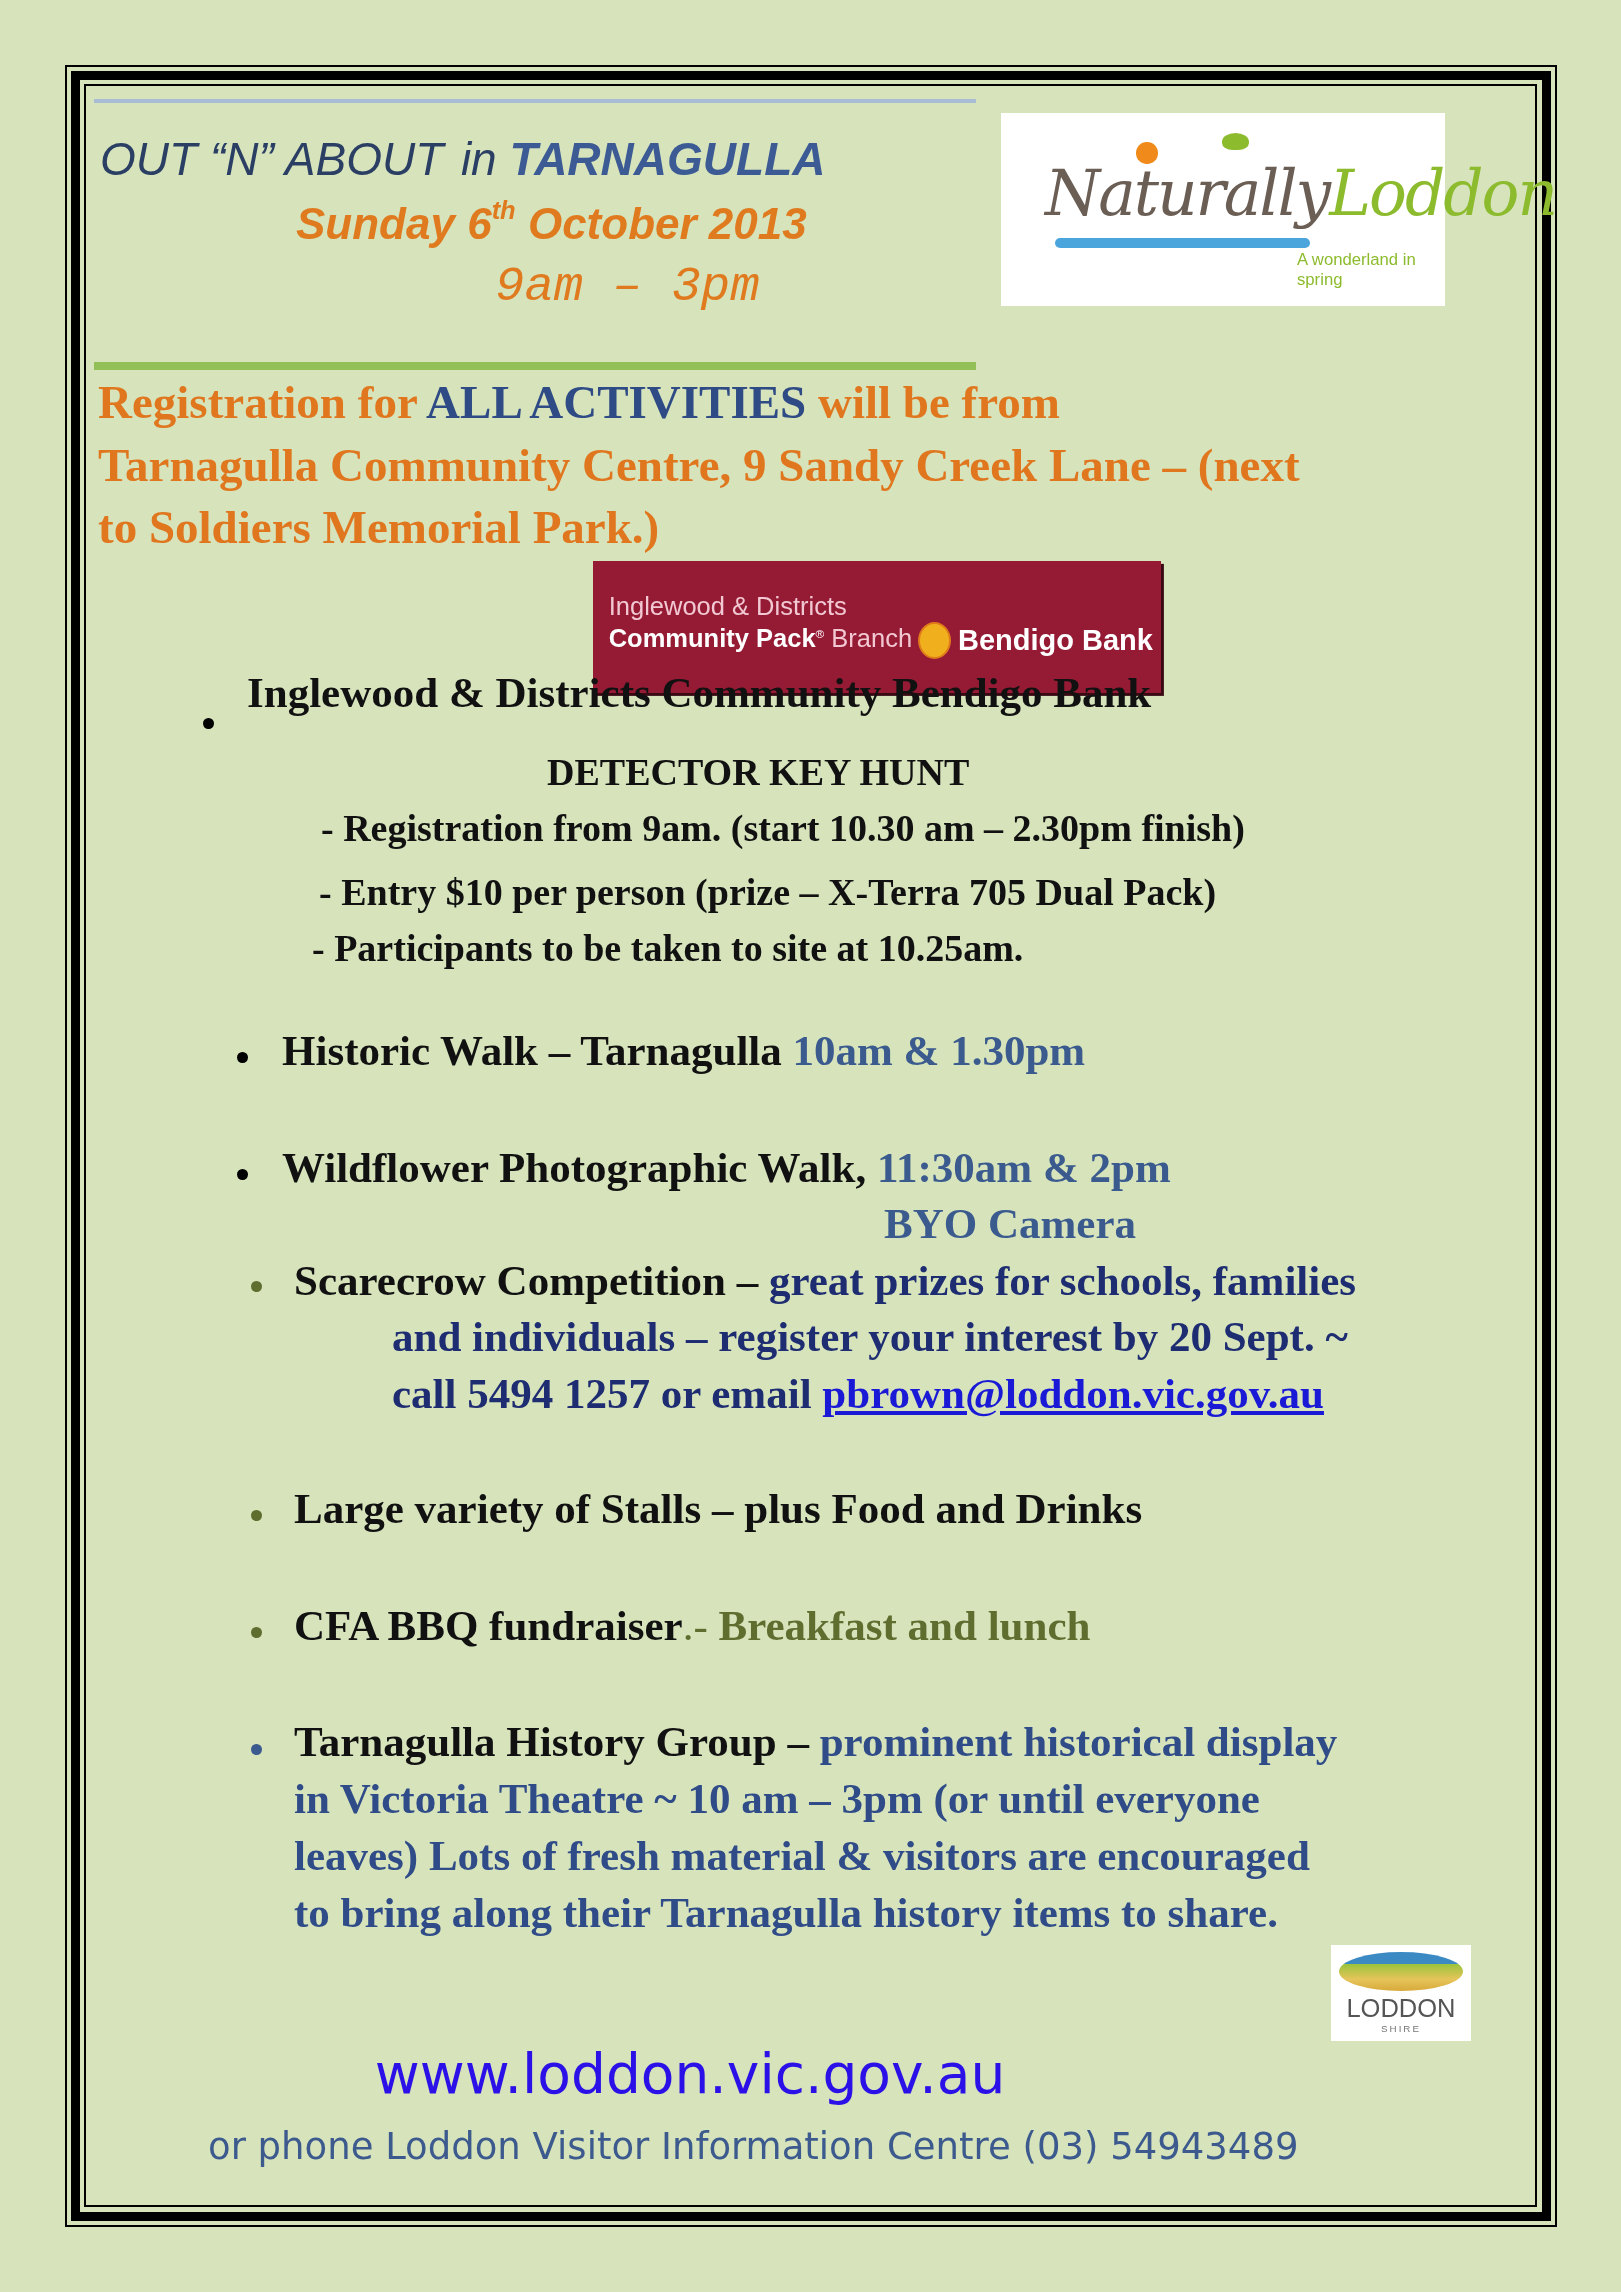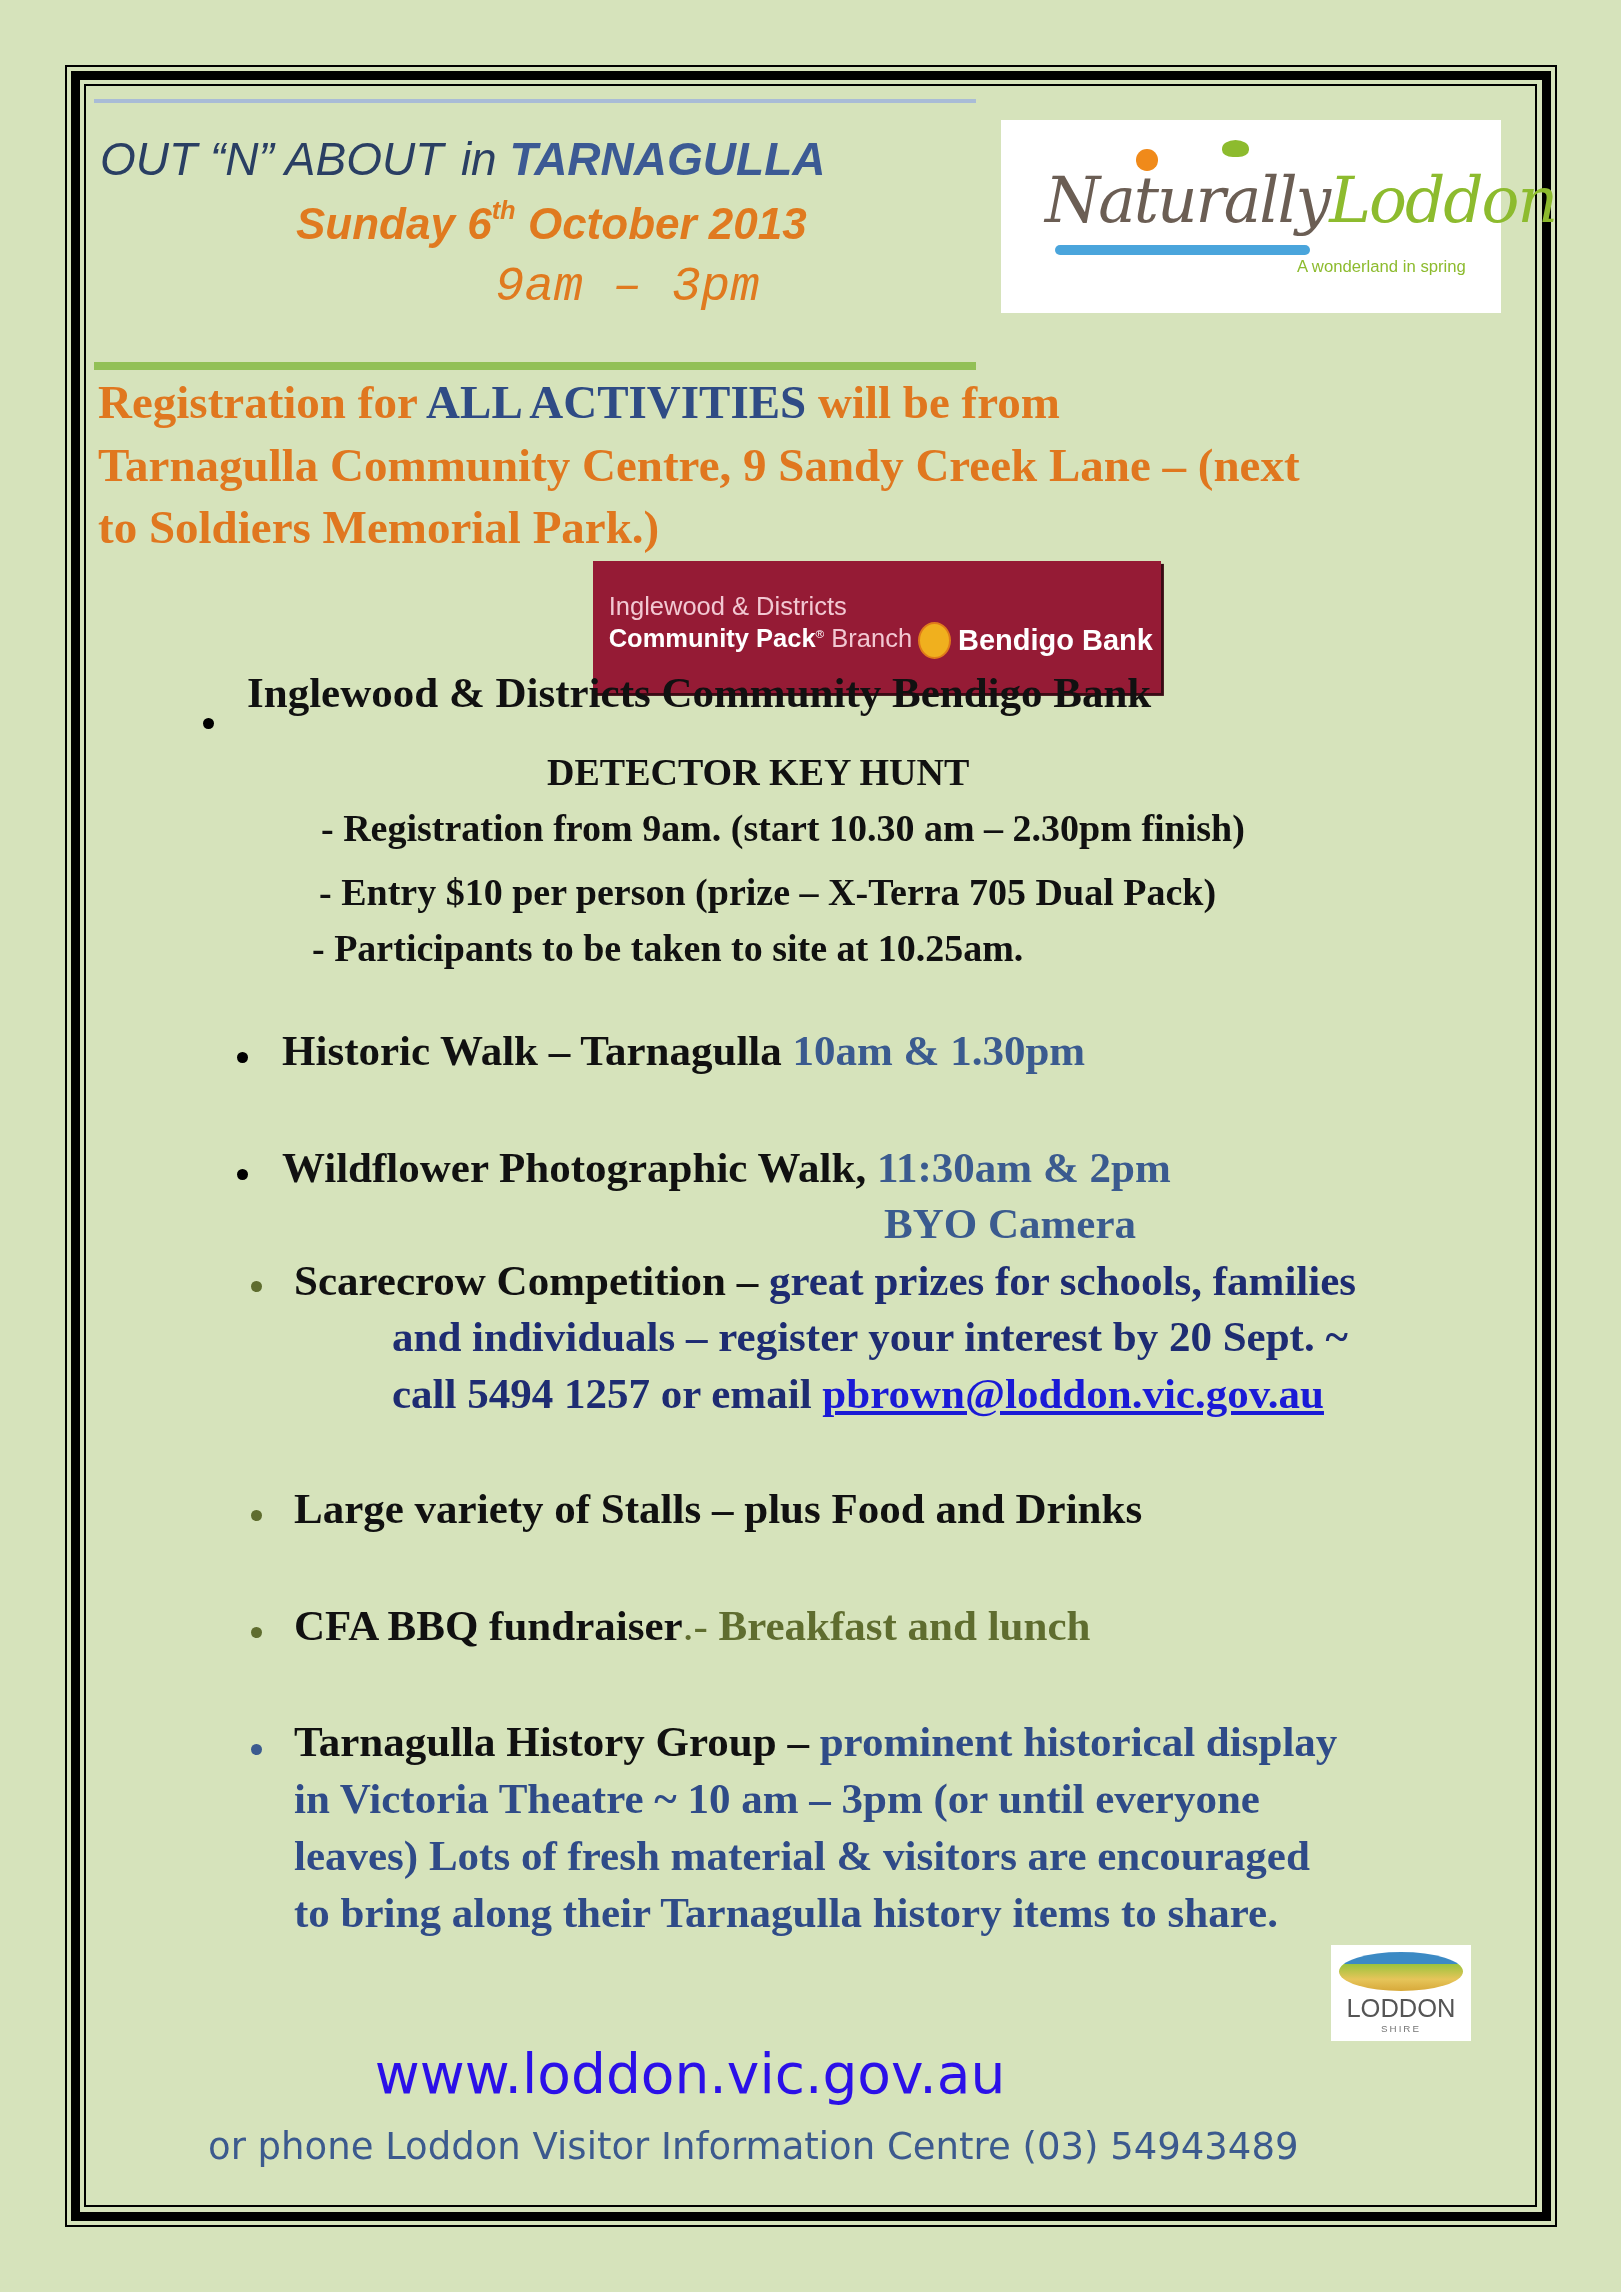--- a/index.html
+++ b/index.html
@@ -36,21 +36,21 @@
   .hdr-date {
     left: 296px; top: 196px; font-family: "Liberation Sans", sans-serif;
     font-style: italic; font-weight: bold; font-size: 44px; color: #e07a1f;
   }
   .hdr-date sup { font-size: 25.5px; vertical-align: 19.6px; }
   .hdr-time {
     left: 495px; top: 259px; font-family: "Liberation Mono", monospace;
     font-style: italic; font-size: 49px; color: #e07a1f;
   }
   .logo-nl {
-    position: absolute; left: 1001px; top: 120px; width: 500px; height: 193px;
+    position: absolute; left: 1001px; top: 113px; width: 444px; height: 193px;
     background: #ffffff;
   }
   .nl-word {
     position: absolute; left: 44px; top: 44px; font-family: "DejaVu Serif", serif;
     font-style: italic; font-size: 63px; color: #6b5e54; letter-spacing: -2px;
   }
   .nl-word .green { color: #8dbb2e; }
   .nl-flower { position: absolute; left: 135px; top: 29px; width: 21.6px; height: 21.6px; border-radius: 50%; background: #f08a1a; }
   .nl-bird { position: absolute; left: 221px; top: 19.6px; width: 27.4px; height: 17.6px; border-radius: 50% 50% 40% 40%; background: #8dbb2e; }
   .nl-wave { position: absolute; left: 54px; top: 125px; width: 255px; height: 9.8px; border-radius: 9.8px; background: #4aa5dc; }

